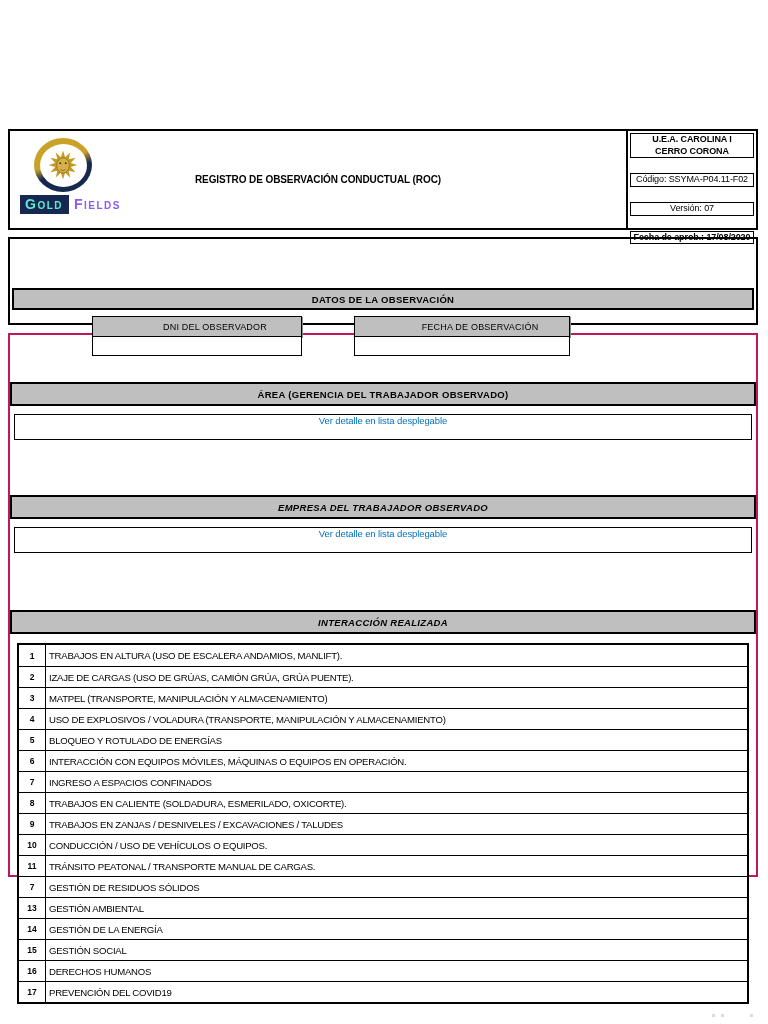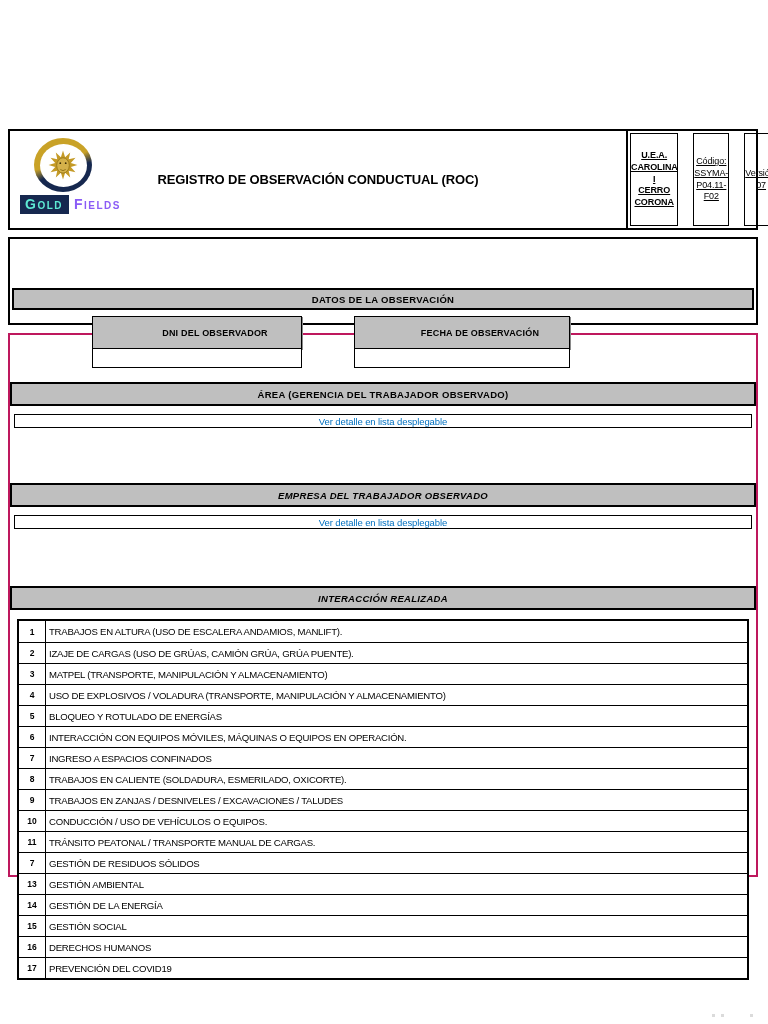--- a/index.html
+++ b/index.html
@@ -13,45 +13,45 @@
   .logo { position:absolute; left:10px; top:7px; width:116px; }
   .logo-oval { width:58px; height:54px; margin-left:14px; border-radius:50%;
     background: conic-gradient(#c9a227 0 60deg, #16284f 85deg 235deg, #c9a227 260deg 360deg);
     display:flex; align-items:center; justify-content:center; }
   .logo-oval-inner { width:47px; height:43px; border-radius:50%; background:#fff;
     display:flex; align-items:center; justify-content:center; }
   .logo-word { margin-top:3px; display:flex; align-items:center; font-weight:700;
     font-variant:small-caps; letter-spacing:1.5px; font-size:14px; line-height:1; }
   .logo-gold { background:#16284f; color:#5eead4; padding:2px 6px 3px 5px; }
   .logo-fields { color:#8b5cf6; padding:2px 2px 3px 5px; }
-  .doc-title { font-weight:700; font-size:13px; letter-spacing:-0.1px; }
-  .header-right { width:130px; border-left:2px solid #000; display:flex; flex-direction:row; padding:2px; gap:15px;text-decoration:underline; }
+  .doc-title { font-weight:700; font-size:10px; letter-spacing:-0.1px; }
+  .header-right { width:130px; border-left:2px solid #000; display:flex; flex-direction:column; padding:2px; gap:15px; }
   .hr-cell { border:1px solid #000; flex:1; display:flex; flex-direction:column; align-items:center;
     justify-content:center; font-size:9px; text-align:center; line-height:1.3; letter-spacing:-0.1px; }
   .b { font-weight:700; }
 
   
   .bar { background:#bfbfbf; border:2px solid #000; height:24px; display:flex; align-items:center;
     justify-content:center; font-weight:700; font-size:9.5px; letter-spacing:0.3px;margin-top:47px; }
   .bar.it { font-style:italic; }
 
   
   .sec-datos { margin-top:7px; border:2px solid #000; height:88px; padding:2px; }
   .sec-datos .bar { height:22px; }
   .fields-row { display:flex; margin-top:6px; margin-left:80px; gap:52px; }
   .field { width:210px; }
   .field:last-child { width:216px; }
-  .field-label { background:#bfbfbf; border:1px solid #000; box-shadow:1px 1px 0 #8a8a8a; height:33px;
-    display:flex; align-items:center; justify-content:center; font-weight:700; font-size:9px; letter-spacing:0.2px;padding-left:36px; }
+  .field-label { background:#bfbfbf; border:1px solid #000; box-shadow:1px 1px 0 #8a8a8a; height:21px;
+    display:flex; align-items:center; justify-content:center; font-weight:400; font-size:9px; letter-spacing:0.2px;padding-left:36px; }
   .field-input { background:#fff; border:1px solid #000; border-top:none; height:19px; cursor:text; }
 
   
   .sec-main { margin-top:8px; border:2px solid #be185d; height:544px; }
-  .dropdown { margin:8px 4px 0 4px; border:1px solid #000; height:14px; display:flex;
-    align-items:flex-end; justify-content:center; background:#fff; cursor:pointer; }
+  .dropdown { margin:8px 4px 0 4px; border:1px solid #000; height:26px; display:flex;
+    align-items:flex-start; justify-content:center; background:#fff; cursor:pointer; }
   .dropdown span { color:#0070C0; font-size:9.5px; letter-spacing:-0.1px; }
   .gap8 { height:8px; }
   .gap10 { height:10px; }
   .gap9 { height:9px; }
 
   .list { margin:0 7px; border:2px solid #000; }
   .lrow { display:flex; height:21px; border-top:1px solid #000; background:#fff; }
   .lrow:first-child { border-top:none; }
   .lnum { width:27px; border-right:1px solid #000; display:flex; align-items:center; justify-content:center;
     font-weight:700; font-size:8.5px; }

